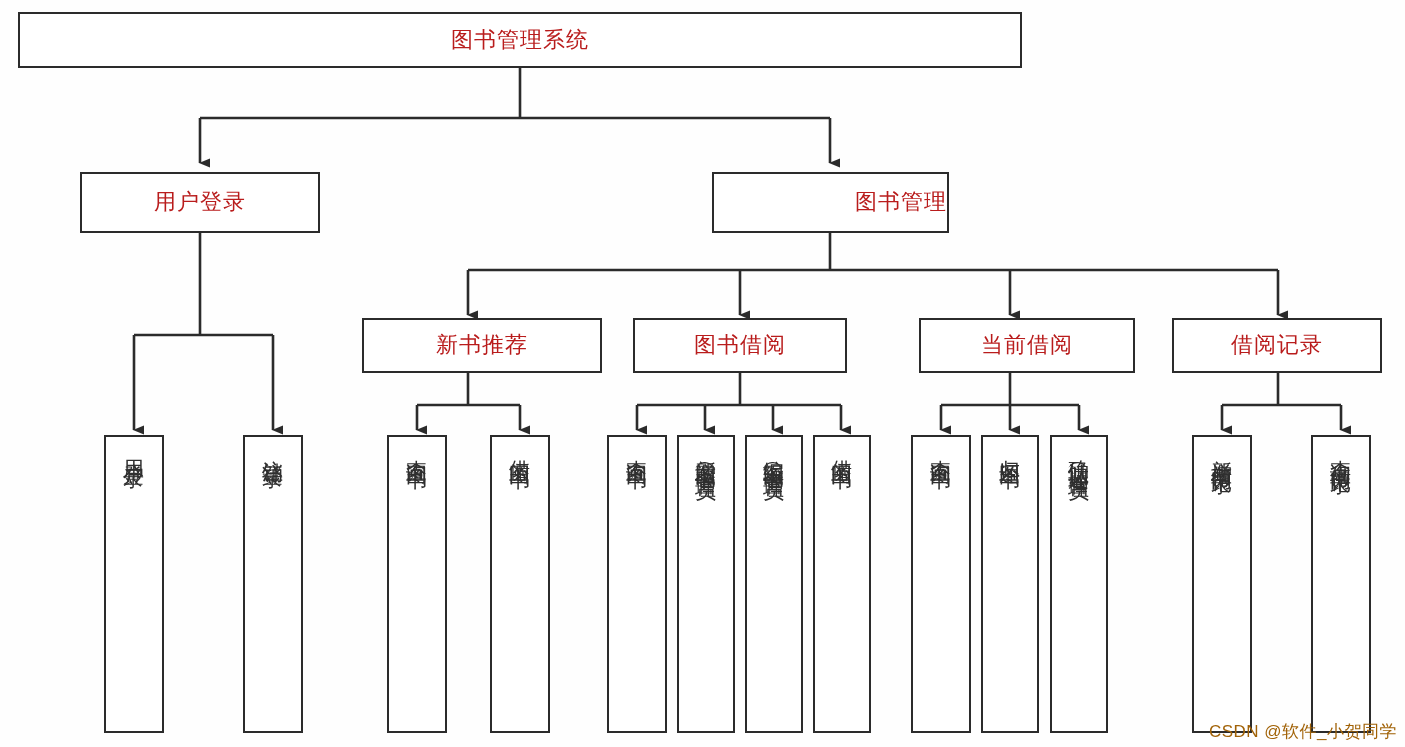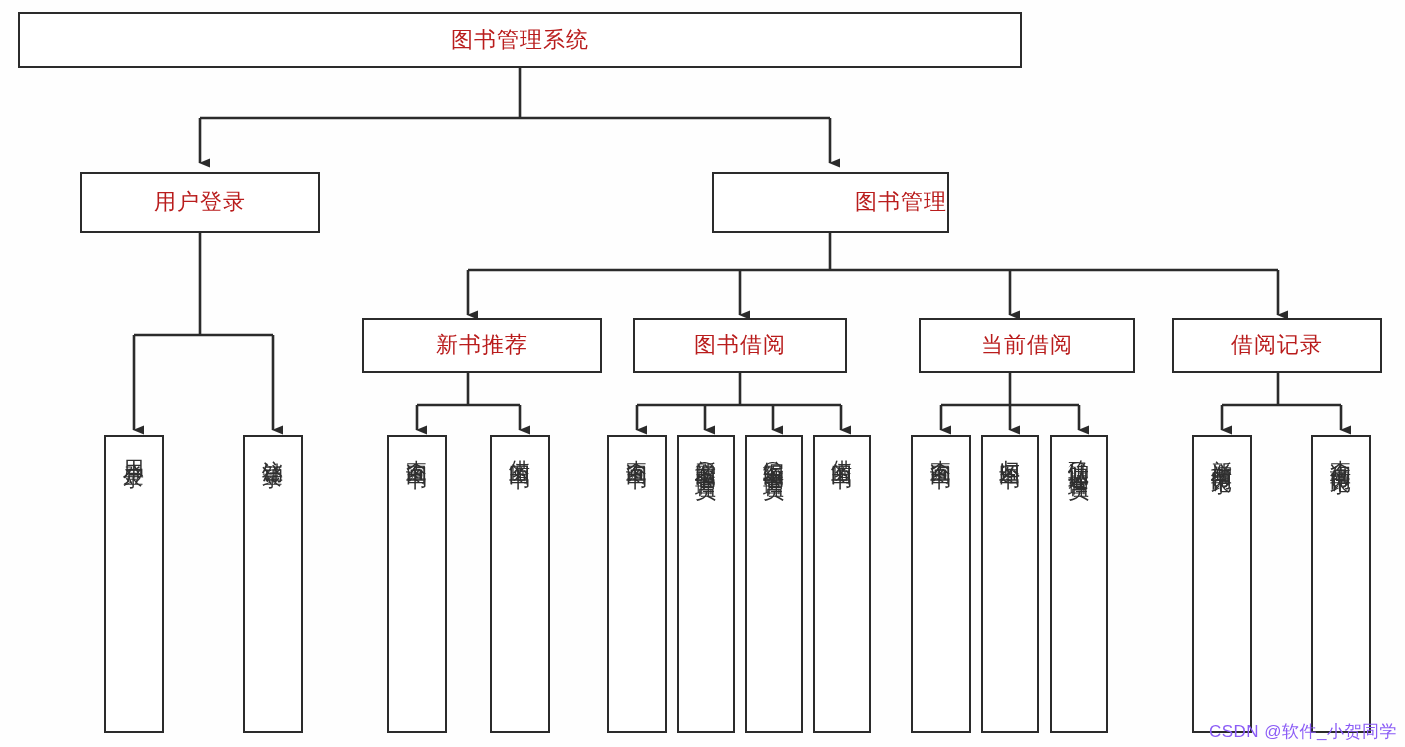--- a/index.html
+++ b/index.html
@@ -57,21 +57,21 @@
     letter-spacing: 3px;
     line-height: 1.1;
     text-align: center;
     white-space: nowrap;
   }
   #watermark {
     position: absolute;
     right: 8px;
     bottom: 4px;
     font-size: 17px;
-    color: #8b5cf6;
+    color: #a16207;
     letter-spacing: 0.5px;
     white-space: nowrap;
     user-select: none;
   }
 </style>
 </head>
 <body>
 
 <div id="diagram-root">
 

